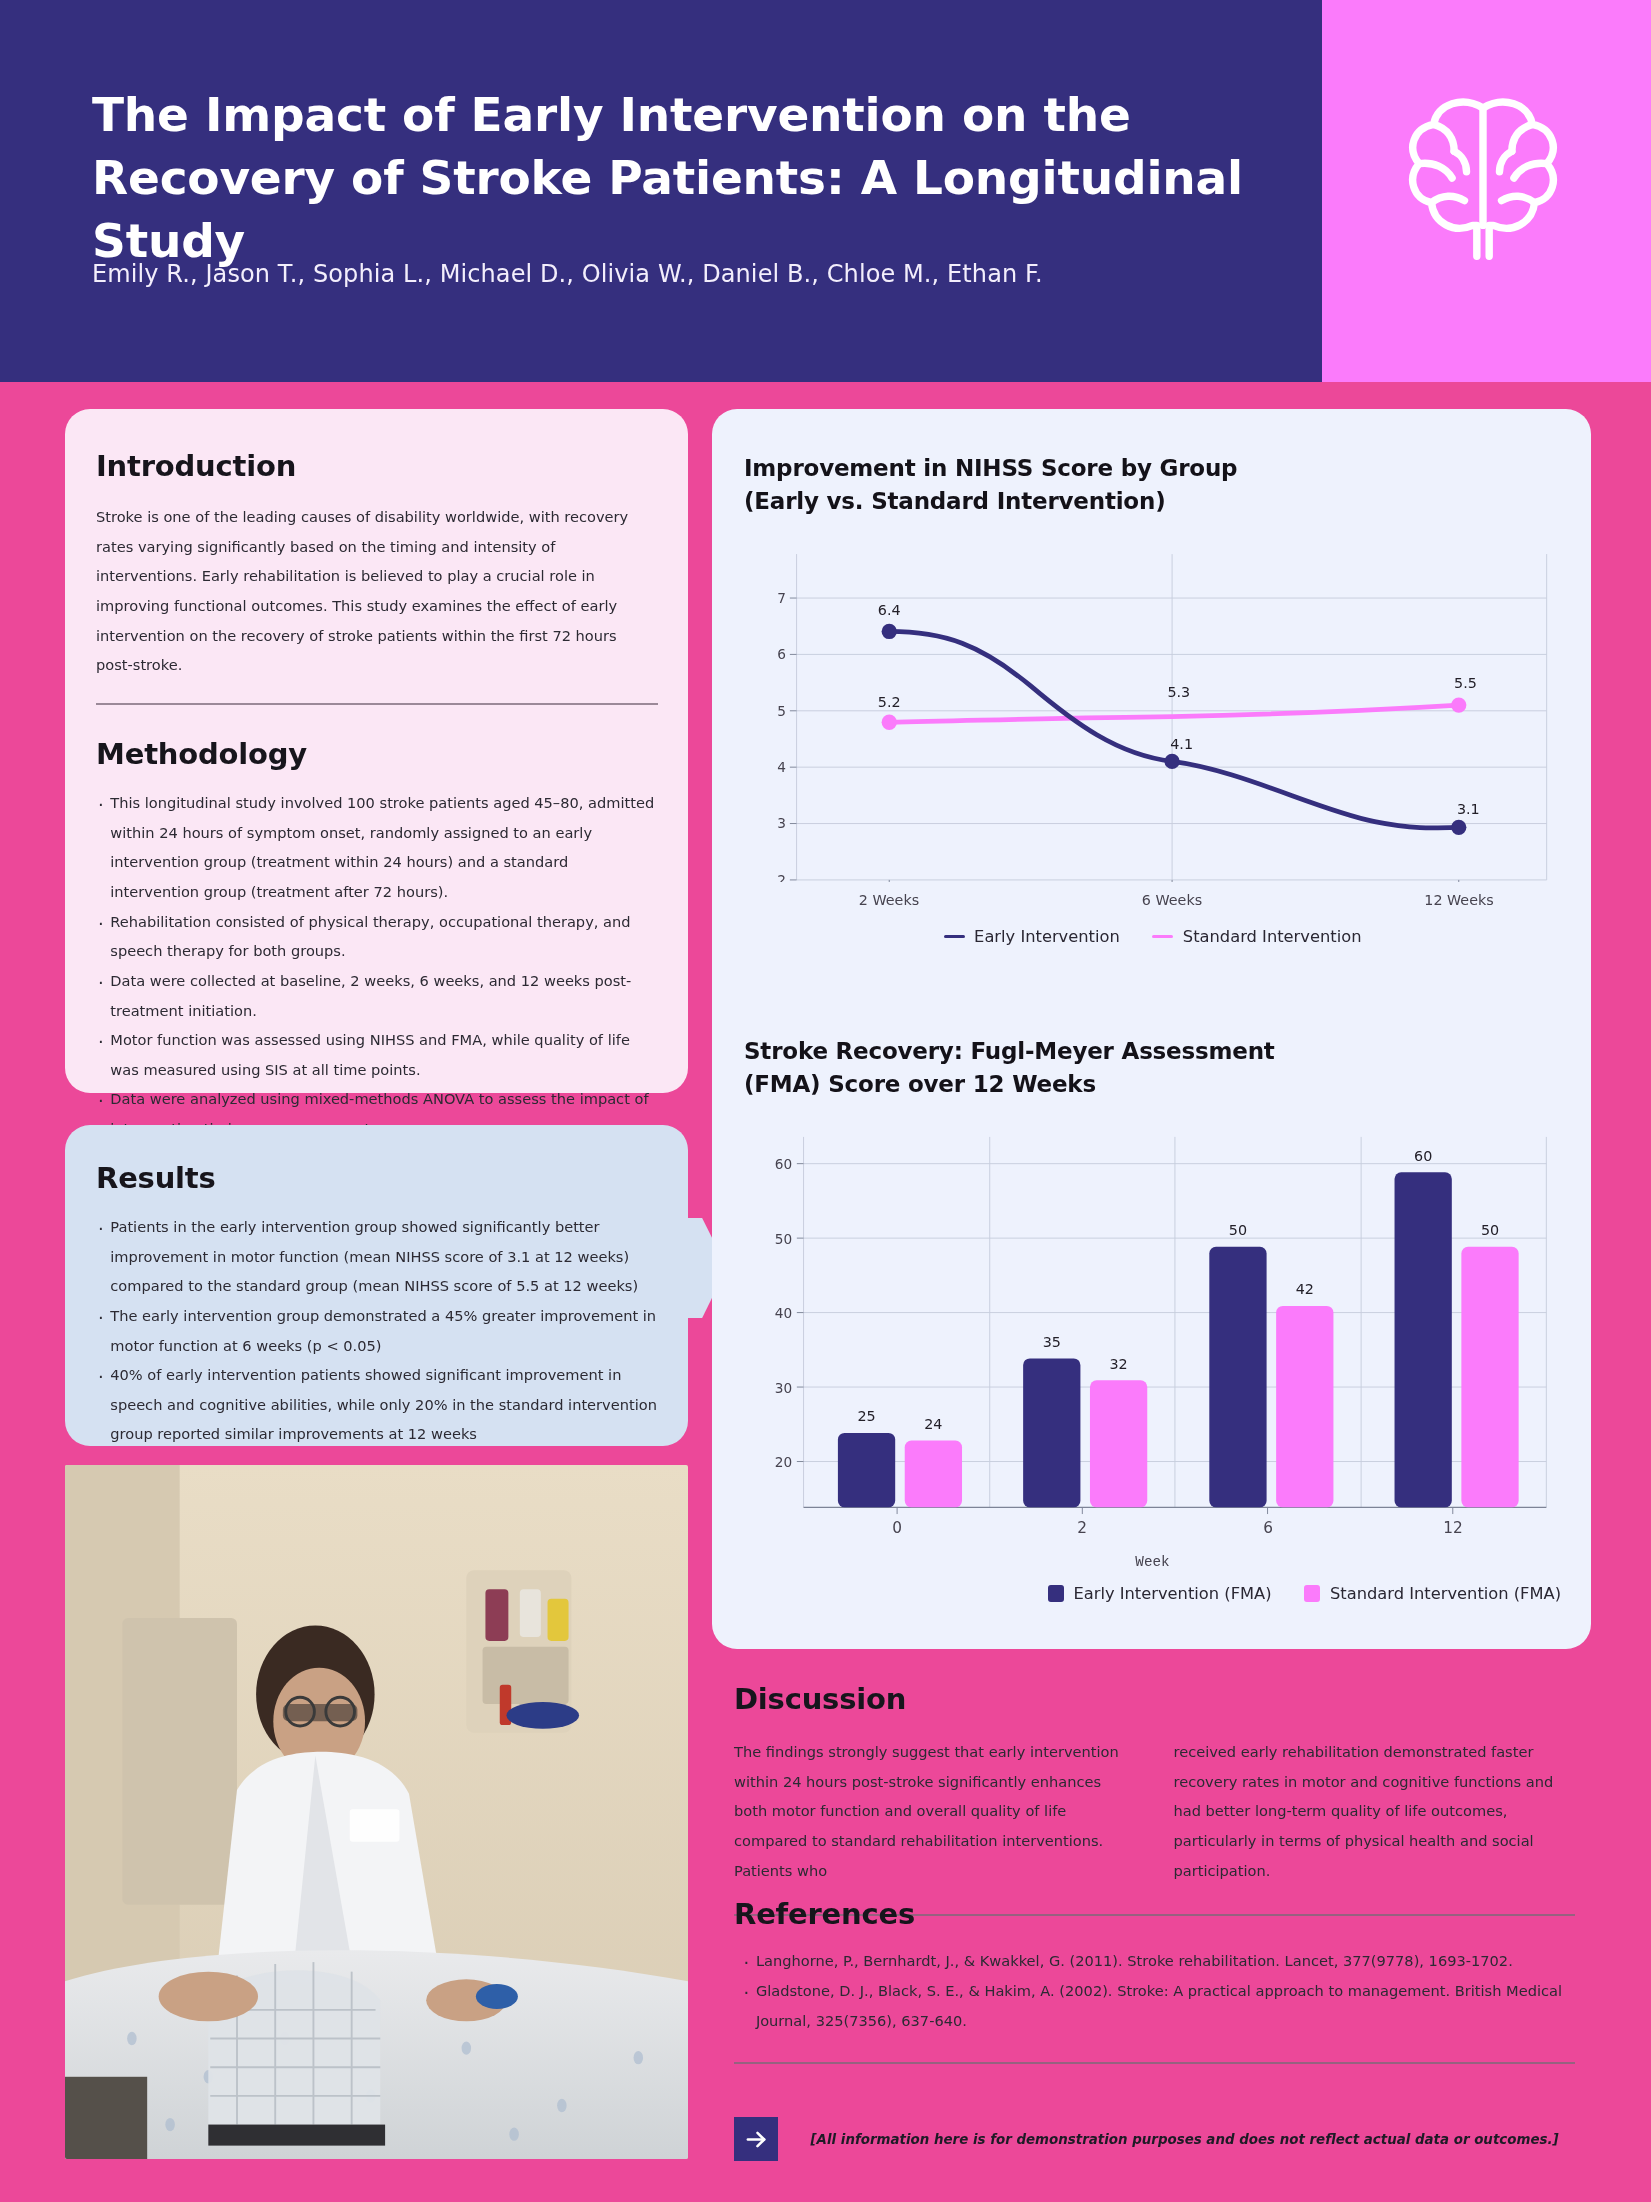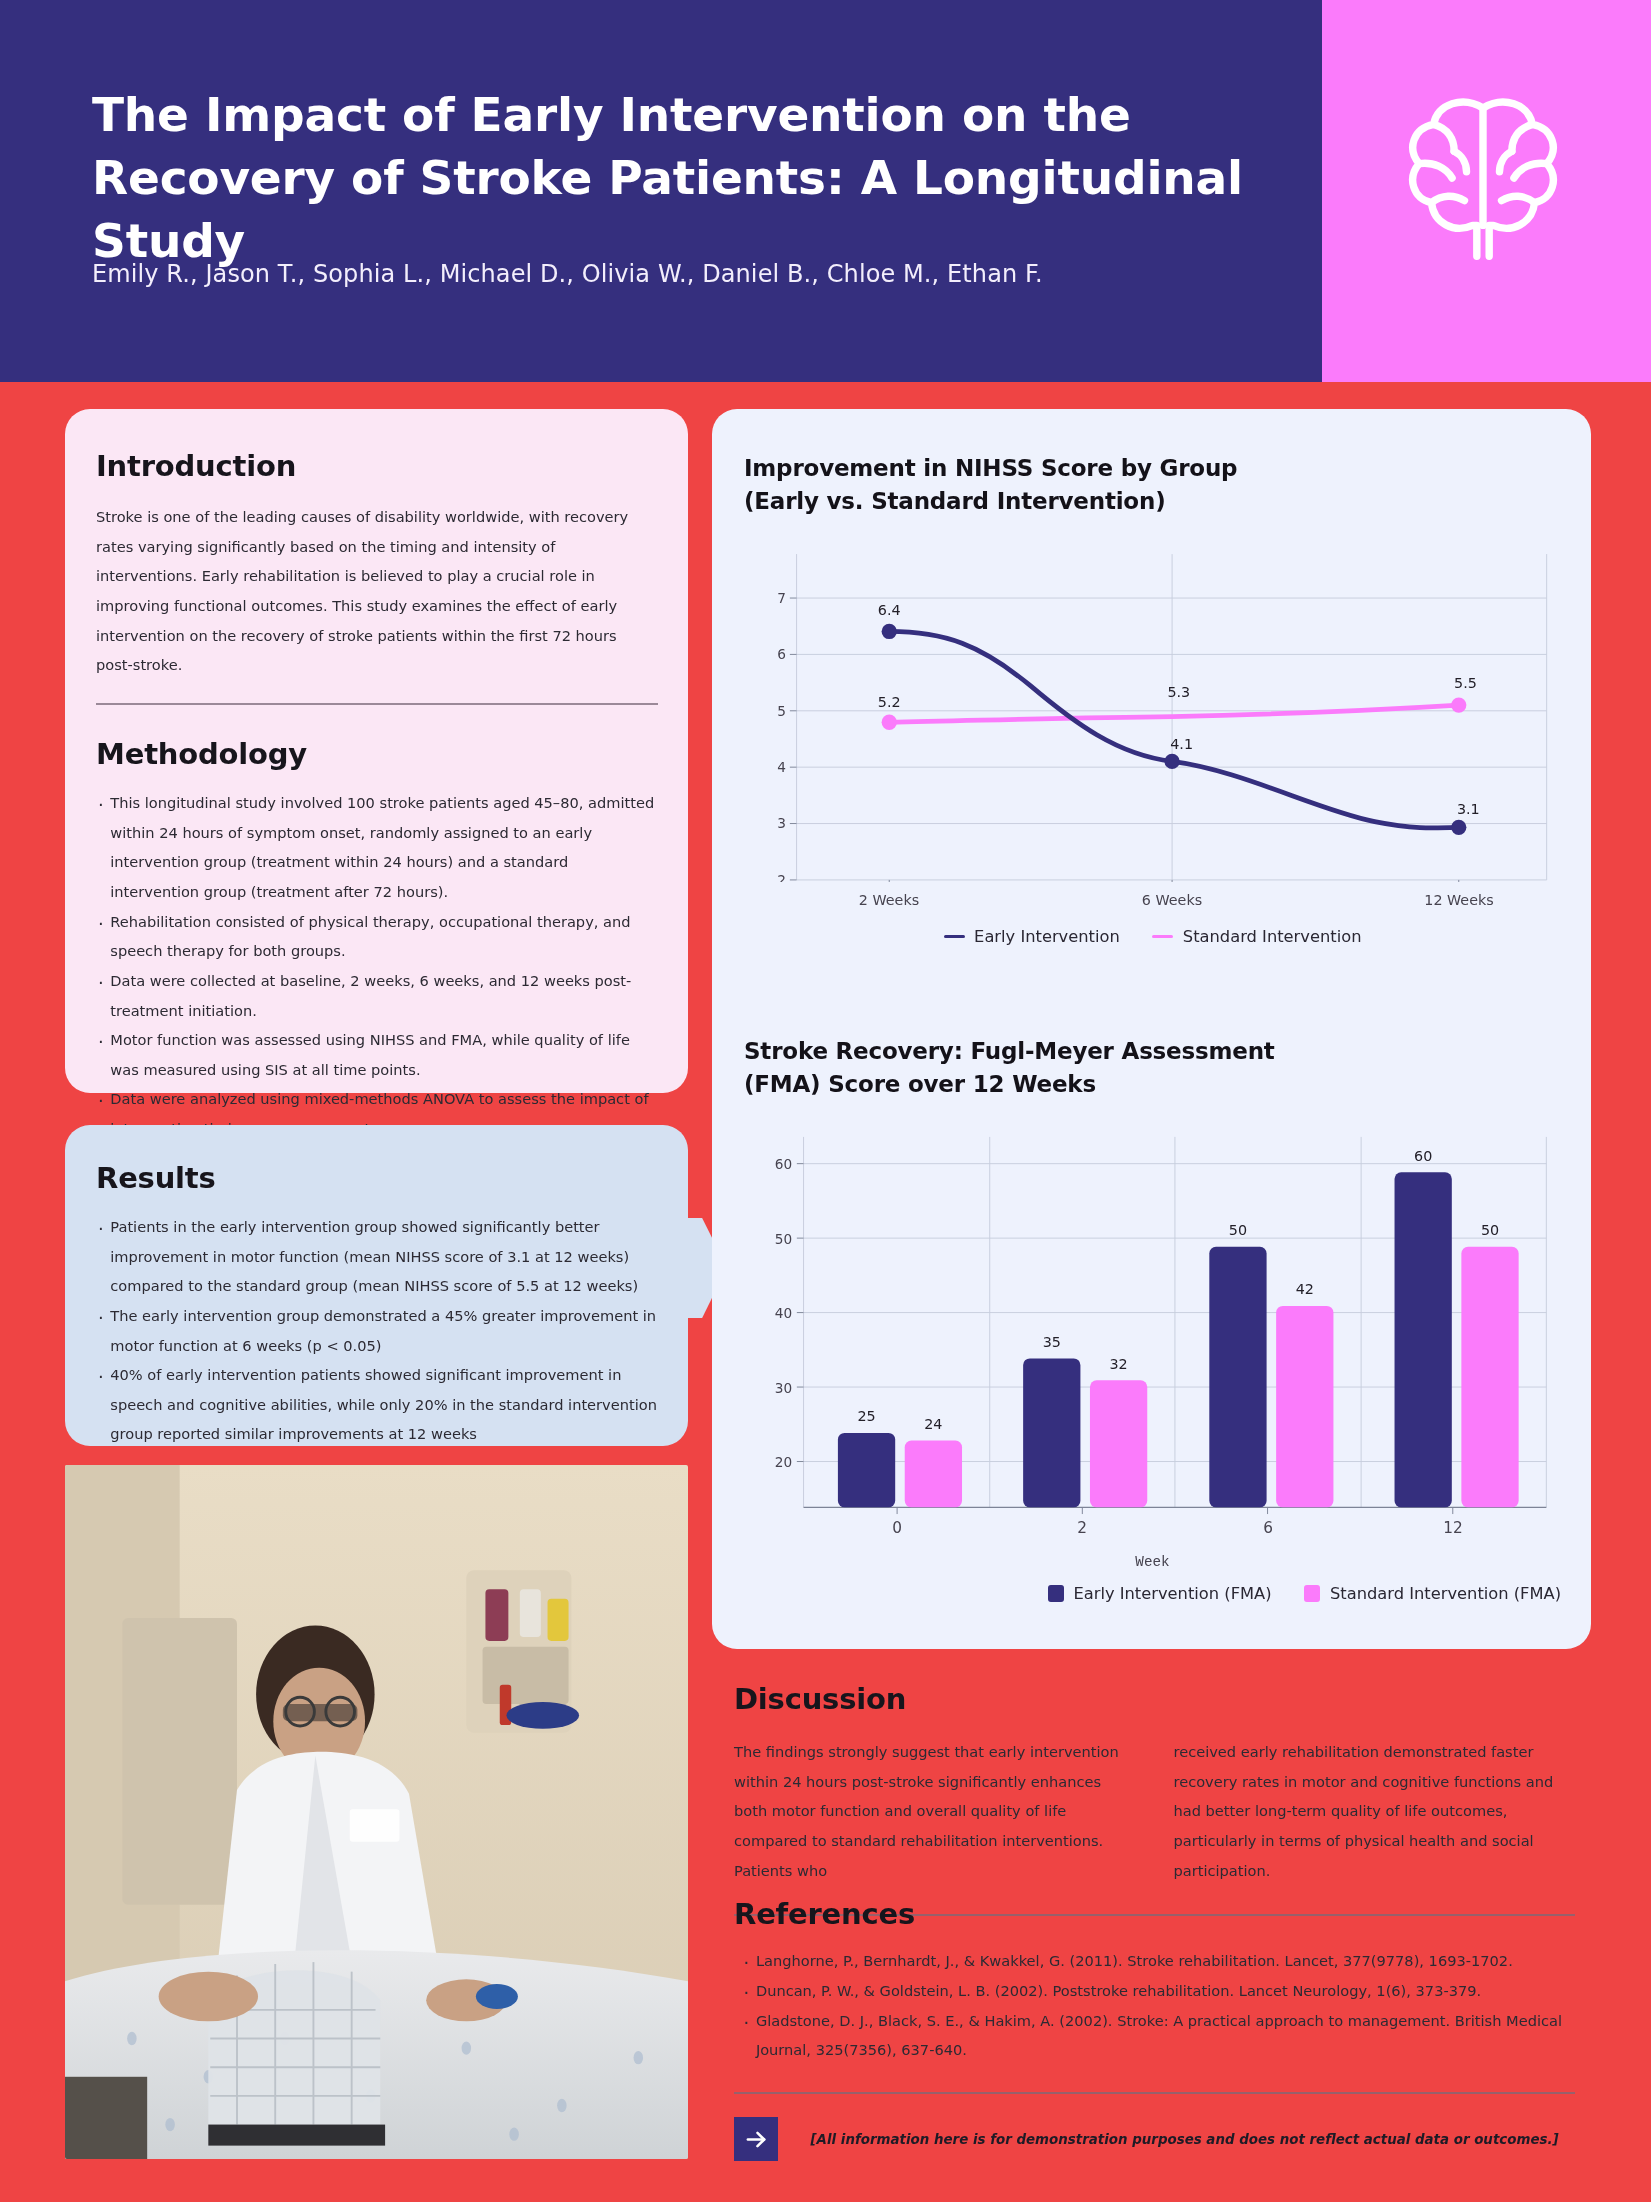--- a/index.html
+++ b/index.html
@@ -2,21 +2,21 @@
 <html><head>
 <meta charset="utf-8">
 <style>
   * { box-sizing: border-box; margin: 0; padding: 0; }
   html, body {
     width: 1652px; height: 2202px;
     background: #fdf8f3;
     font-family: "DejaVu Sans", sans-serif;
     overflow: hidden;
   }
-  .poster { position: relative; width: 1652px; height: 2202px; background: #ef4444; }
+  .poster { position: relative; width: 1652px; height: 2202px; background: #ec4899; }
 
   
   .header { position: absolute; left: 0; top: 0; width: 1652px; height: 382px; background: #352f7e; }
   .header-pink { position: absolute; right: 0; top: 0; width: 330px; height: 382px; background: #fb7bfb; }
   .brain-wrap { position: absolute; right: 59px; top: 75px; width: 220px; height: 206px; }
   .header-title {
     position: absolute; left: 92px; top: 84px; width: 1185px;
     font-family: "DejaVu Sans", sans-serif;
     font-size: 47px; font-weight: 700; color: #ffffff;
     line-height: 1.34; letter-spacing: -0.2px;
@@ -402,21 +402,20 @@
       <div class="body-txt">The findings strongly suggest that early intervention within 24 hours post-stroke significantly enhances both motor function and overall quality of life compared to standard rehabilitation interventions. Patients who</div>
       <div class="body-txt">received early rehabilitation demonstrated faster recovery rates in motor and cognitive functions and had better long-term quality of life outcomes, particularly in terms of physical health and social participation.</div>
     </div>
     <div class="rule" style="margin-top:29px;"></div>
   </div>
 
   <div class="references">
     <div class="sec-h">References</div>
     <ul class="bul" style="margin-top:15.3px;margin-left:7.6px;">
       <li>Langhorne, P., Bernhardt, J., &amp; Kwakkel, G. (2011). Stroke rehabilitation. Lancet, 377(9778), 1693-1702.</li>
-      <li>Duncan, P. W., &amp; Goldstein, L. B. (2002). Poststroke rehabilitation. Lancet Neurology, 1(6), 373-379.</li>
       <li>Gladstone, D. J., Black, S. E., &amp; Hakim, A. (2002). Stroke: A practical approach to management. British Medical Journal, 325(7356), 637-640.</li>
     </ul>
     <div class="rule" style="margin-top:27px;"></div>
   </div>
 
   <div class="footer-note">
     <div class="arrow-box">
       <svg width="25" height="25" viewBox="0 0 26 26">
         <g stroke="#ffffff" stroke-width="2.6" fill="none" stroke-linecap="round" stroke-linejoin="round">
           <line x1="4" y1="13" x2="21" y2="13"></line>

